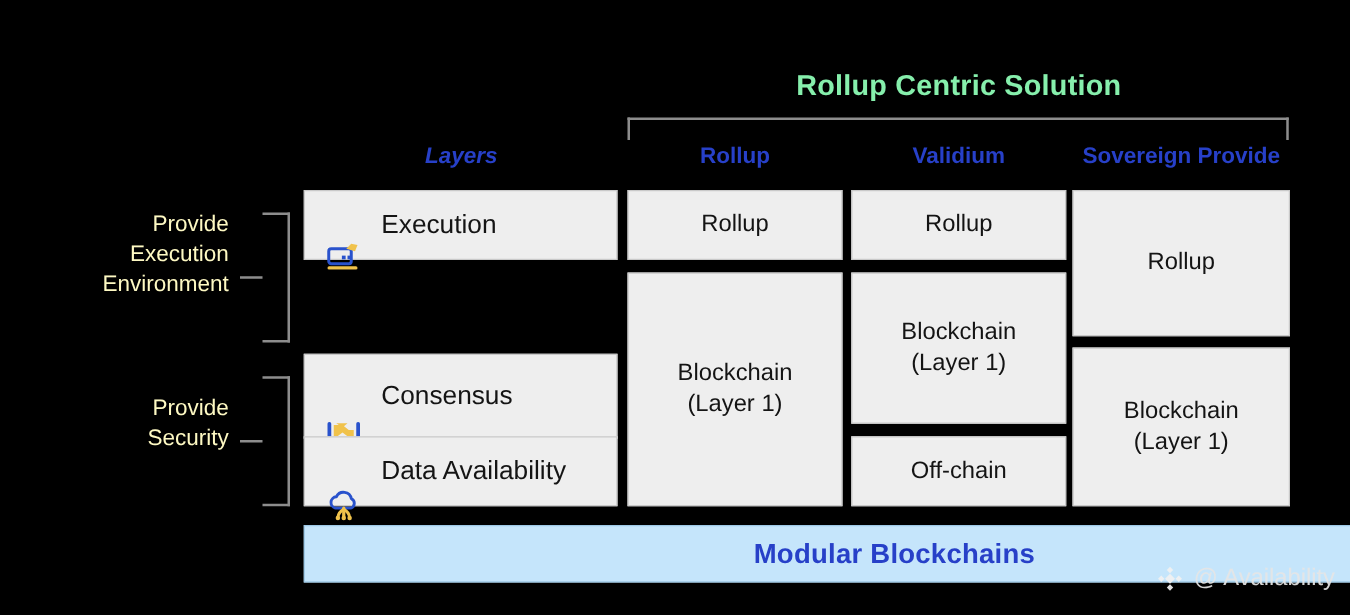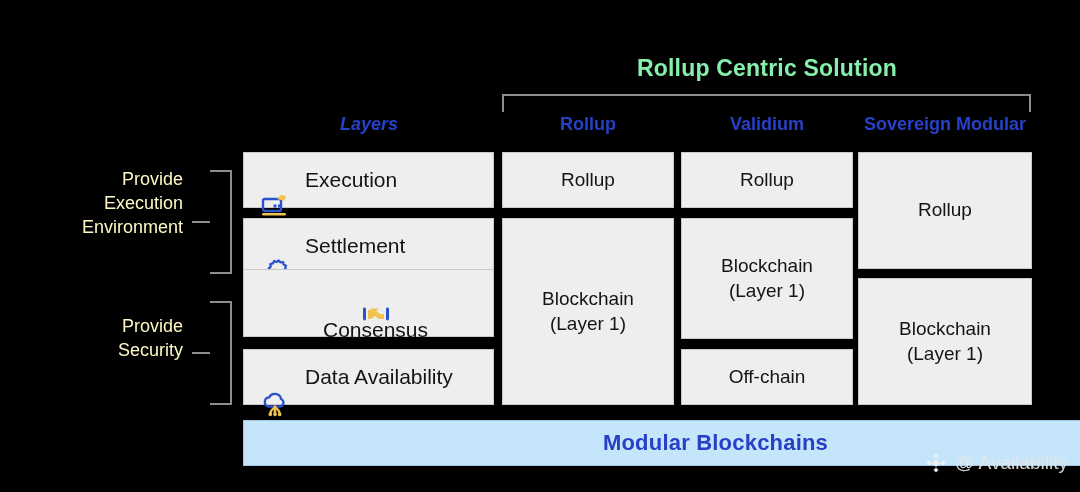--- a/index.html
+++ b/index.html
@@ -122,21 +122,21 @@
     padding-left: 14px;
     font-size: 21px;
     font-weight: 400;
     gap: 13px;
   }
   .layer-cell .layer-text { text-align: left; }
 
   
   .r1 { top: 152px; height: 56px; }
   .r2 { top: 218px; height: 56px; }
-  .r3 { top: 269px; height: 68px; flex-direction: column; }
+  .r3 { top: 283px; height: 68px; }
   .r4 { top: 349px; height: 56px; }
 
   
   .col-rollup    { left: 502px; width: 172px; }
   .col-validium  { left: 681px; width: 172px; }
   .col-sovereign { left: 858px; width: 174px; }
 
   
   #cell-rollup-l1      { top: 218px; height: 187px; }
   #cell-validium-l1    { top: 218px; height: 121px; }
@@ -190,21 +190,21 @@
 
 <div class="stage">
 
   <div id="diagram-title">Rollup Centric Solution</div>
 
   <div id="top-bracket"></div>
 
   <div class="col-header" id="header-layers">Layers</div>
   <div class="col-header" id="header-rollup">Rollup</div>
   <div class="col-header" id="header-validium">Validium</div>
-  <div class="col-header" id="header-sovereign">Sovereign Modular</div>
+  <div class="col-header" id="header-sovereign">Sovereign Provide</div>
 
   <div class="group-label" id="group-label-exec">Provide
 Execution
 Environment</div>
   <div class="group-bracket" id="bracket-exec"></div>
   <div class="group-stem" id="stem-exec"></div>
 
   <div class="group-label" id="group-label-sec">Provide
 Security</div>
   <div class="group-bracket" id="bracket-sec"></div>
@@ -216,29 +216,20 @@
         <rect x="5" y="9" width="18" height="12" rx="2" fill="none" stroke="#2952cc" stroke-width="2.4"></rect>
         <rect x="4" y="23" width="24" height="2.6" rx="1.3" fill="#f0c24b"></rect>
         <path d="M19 9 L23 5 L28 6 L26 11 Z" fill="#f0c24b"></path>
         <rect x="15.5" y="14.5" width="3" height="3" fill="#2952cc"></rect>
         <rect x="20" y="14.5" width="3" height="3" fill="#2952cc"></rect>
       </svg>
     </span>
     <span class="layer-text">Execution</span>
   </div>
 
-  <div class="cell layer-cell r2">
-    <span class="layer-icon">
-      <svg viewBox="0 0 34 34" width="34" height="34" aria-hidden="true">
-        <path d="M17 4.5 l2.4 1.1 2.3-1.5 1.8 2 2.6-0.5 0.6 2.6 2.4 1.2 -0.9 2.5 1.5 2.2 -2 1.8 0.4 2.6 -2.6 0.7 -1.2 2.4 -2.5-0.9 -2.2 1.5 -1.8-2 -2.6 0.4 -0.7-2.6 -2.4-1.2 0.9-2.5 -1.5-2.2 2-1.8 -0.4-2.6 2.6-0.7z" fill="none" stroke="#2952cc" stroke-width="2.3" stroke-linejoin="round" transform="translate(-0.5,0.5) scale(0.98)"></path>
-        <circle cx="17" cy="17" r="4.6" fill="#f0c24b"></circle>
-      </svg>
-    </span>
-    <span class="layer-text">Settlement</span>
-  </div>
 
   <div class="cell layer-cell r3">
     <span class="layer-icon">
       <svg viewBox="0 0 34 34" width="34" height="34" aria-hidden="true">
         <rect x="4" y="10.5" width="3" height="13" rx="1.4" fill="#2952cc"></rect>
         <rect x="27" y="10.5" width="3" height="13" rx="1.4" fill="#2952cc"></rect>
         <path d="M9 13 h7 l5 4 h4 v5 h-5 l-4-3 -4 3 h-3z" fill="#f0c24b"></path>
         <path d="M11 11.5 h9 l-4 3.5 z" fill="#f0c24b"></path>
       </svg>
     </span>

